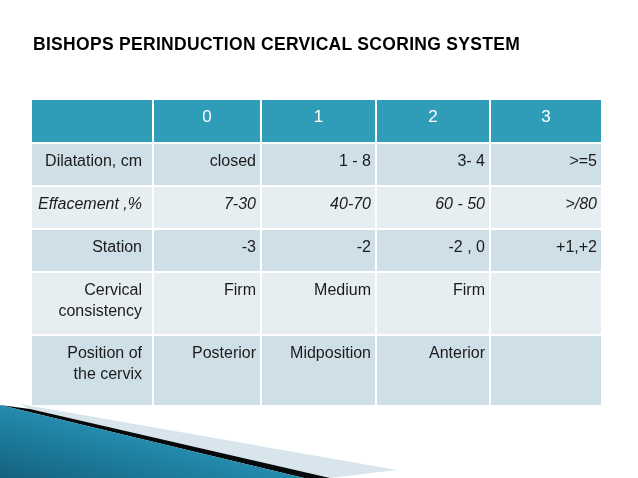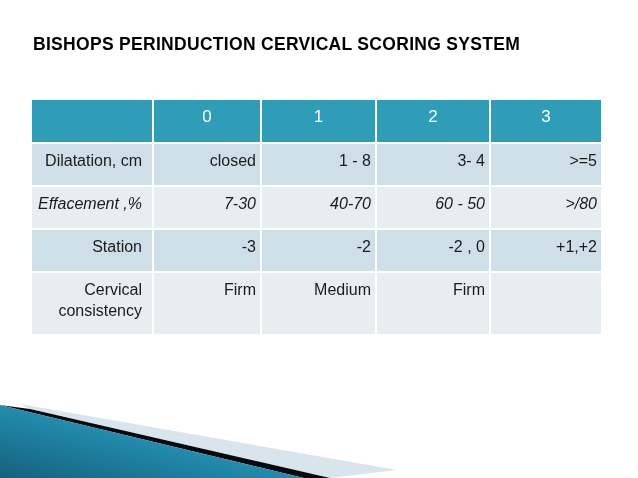--- a/index.html
+++ b/index.html
@@ -121,20 +121,28 @@
         <td>+1,+2</td>
       </tr>
       <tr>
         <td class="row-label">Cervical
 consistency</td>
         <td> Firm</td>
         <td> Medium</td>
         <td> Firm</td>
         <td></td>
       </tr>
+      <tr>
+        <td class="row-label">Position of
+the cervix</td>
+        <td>Posterior</td>
+        <td>Midposition</td>
+        <td>Anterior</td>
+        <td></td>
+      </tr>
     </tbody>
   </table>
 
   <svg class="corner-wedge" viewBox="0 0 638 78" xmlns="http://www.w3.org/2000/svg" aria-hidden="true">
     <defs>
       <linearGradient id="tealGrad" x1="0" y1="1" x2="1" y2="0">
         <stop offset="0" stop-color="#14617e"></stop>
         <stop offset="0.55" stop-color="#2590b2"></stop>
         <stop offset="1" stop-color="#3fa9c9"></stop>
       </linearGradient>

